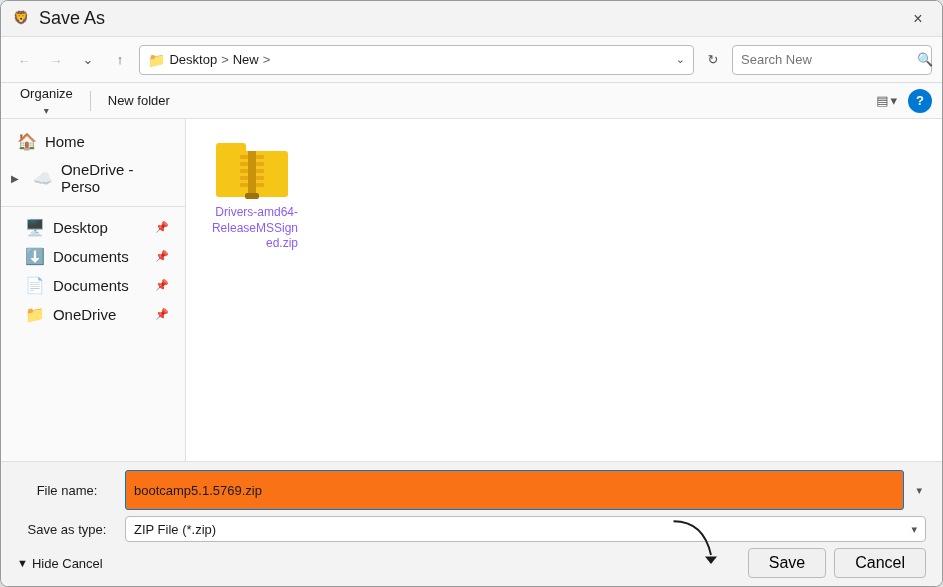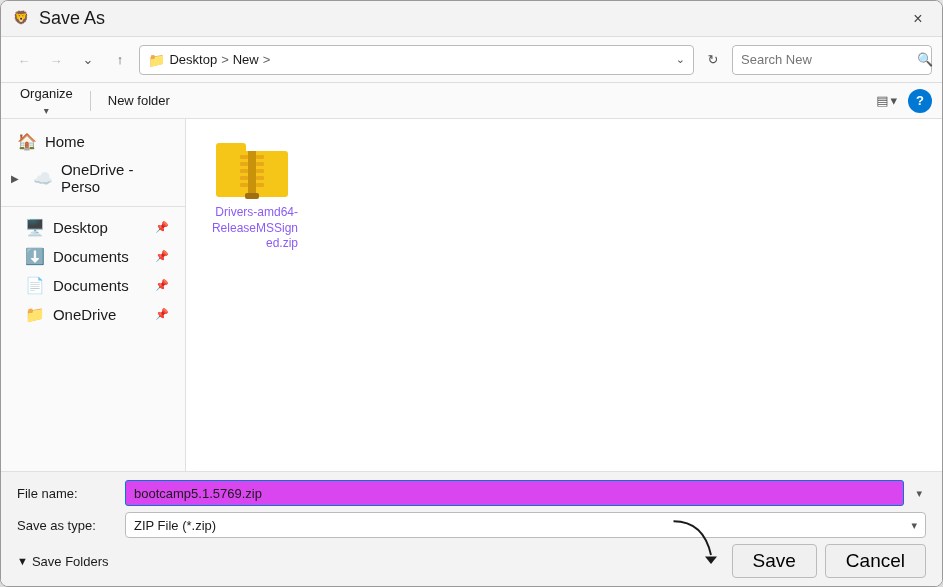--- a/index.html
+++ b/index.html
@@ -279,34 +279,34 @@
       flex-shrink: 0;
     }
     .form-row {
       display: flex;
       align-items: center;
       margin-bottom: 6px;
       gap: 8px;
     }
     .form-label {
       width: 100px;
-      text-align: left;
+      text-align: center;
       font-size: 13px;
       color: #1a1a1a;
       flex-shrink: 0;
     }
     .form-input {
       flex: 1;
-      height: 26px;
+      height: 40px;
       border: 1px solid #0078d4;
       border-radius: 3px;
       padding: 0 8px;
       font-size: 13px;
       outline: none;
-      background: #d946ef;
+      background: #f97316;
       color: #1a1a1a;
     }
     .form-select-wrap {
       flex: 1;
       height: 26px;
       border: 1px solid #bbb;
       border-radius: 4px;
       display: flex;
       align-items: center;
       padding: 0 8px;
@@ -356,21 +356,21 @@
     }
     .arrow-indicator svg {
       width: 60px;
       height: 50px;
     }
 
     .action-btn {
       padding: 5px 20px;
       border: 1px solid #bbb;
       border-radius: 4px;
-      font-size: 19px;
+      font-size: 16px;
       cursor: pointer;
       background: #f0f0f0;
       margin-left: 8px;
     }
     .action-btn.primary {
       background: #f0f0f0;
     }
   </style>
 </head>
 <body>
@@ -509,21 +509,21 @@
       <span class="form-label">Save as type:</span>
       <div class="form-select-wrap">
         <span class="form-select-text">ZIP File (*.zip)</span>
         <span class="form-select-arrow">▾</span>
       </div>
     </div>
 
     <div class="bottom-buttons-row">
       <div class="hide-folders-btn">
         <span class="chevron">▼</span>
-        <span>Save Folders</span>
+        <span>Hide Cancel</span>
       </div>
 
       <div class="arrow-indicator">
         <svg viewBox="0 0 80 60" xmlns="http://www.w3.org/2000/svg">
           <path d="M10 5 Q50 5 60 50" stroke="#1a1a1a" stroke-width="2.5" fill="none"></path>
           <polygon points="52,52 68,52 60,62" fill="#1a1a1a"></polygon>
         </svg>
       </div>
 
       <button class="action-btn primary">Save</button>

